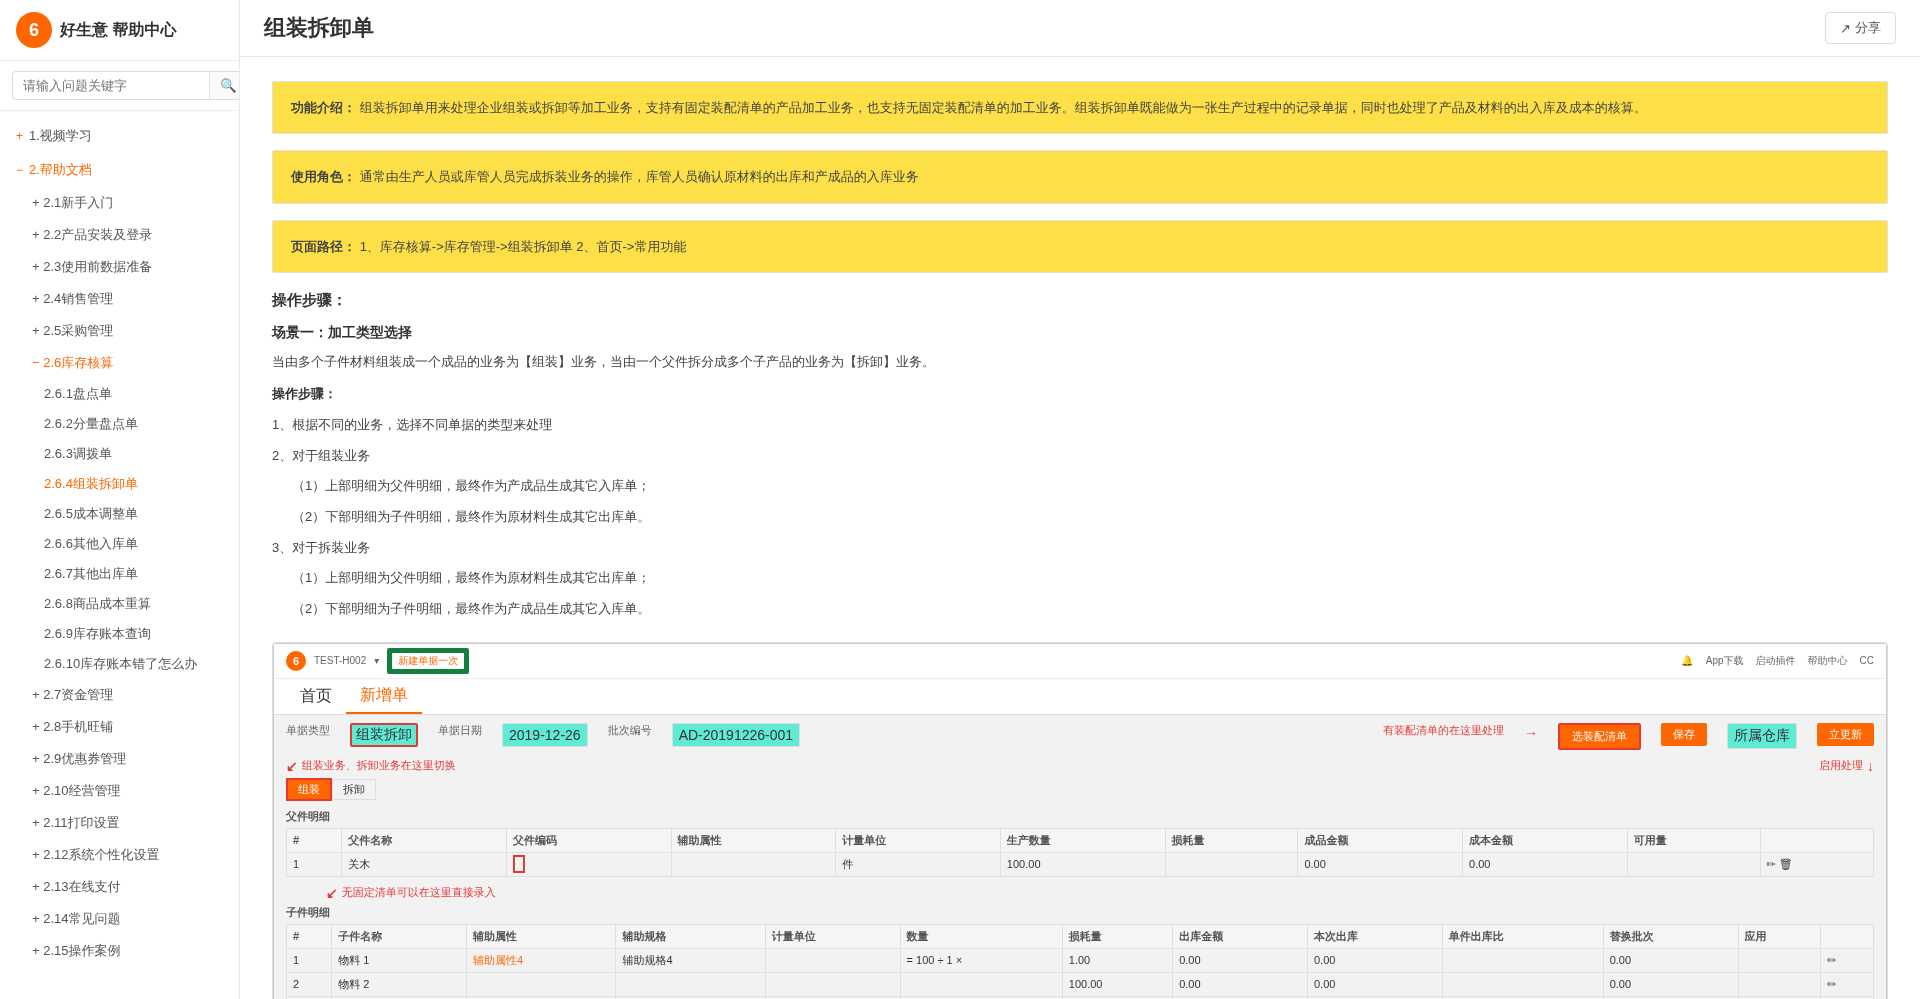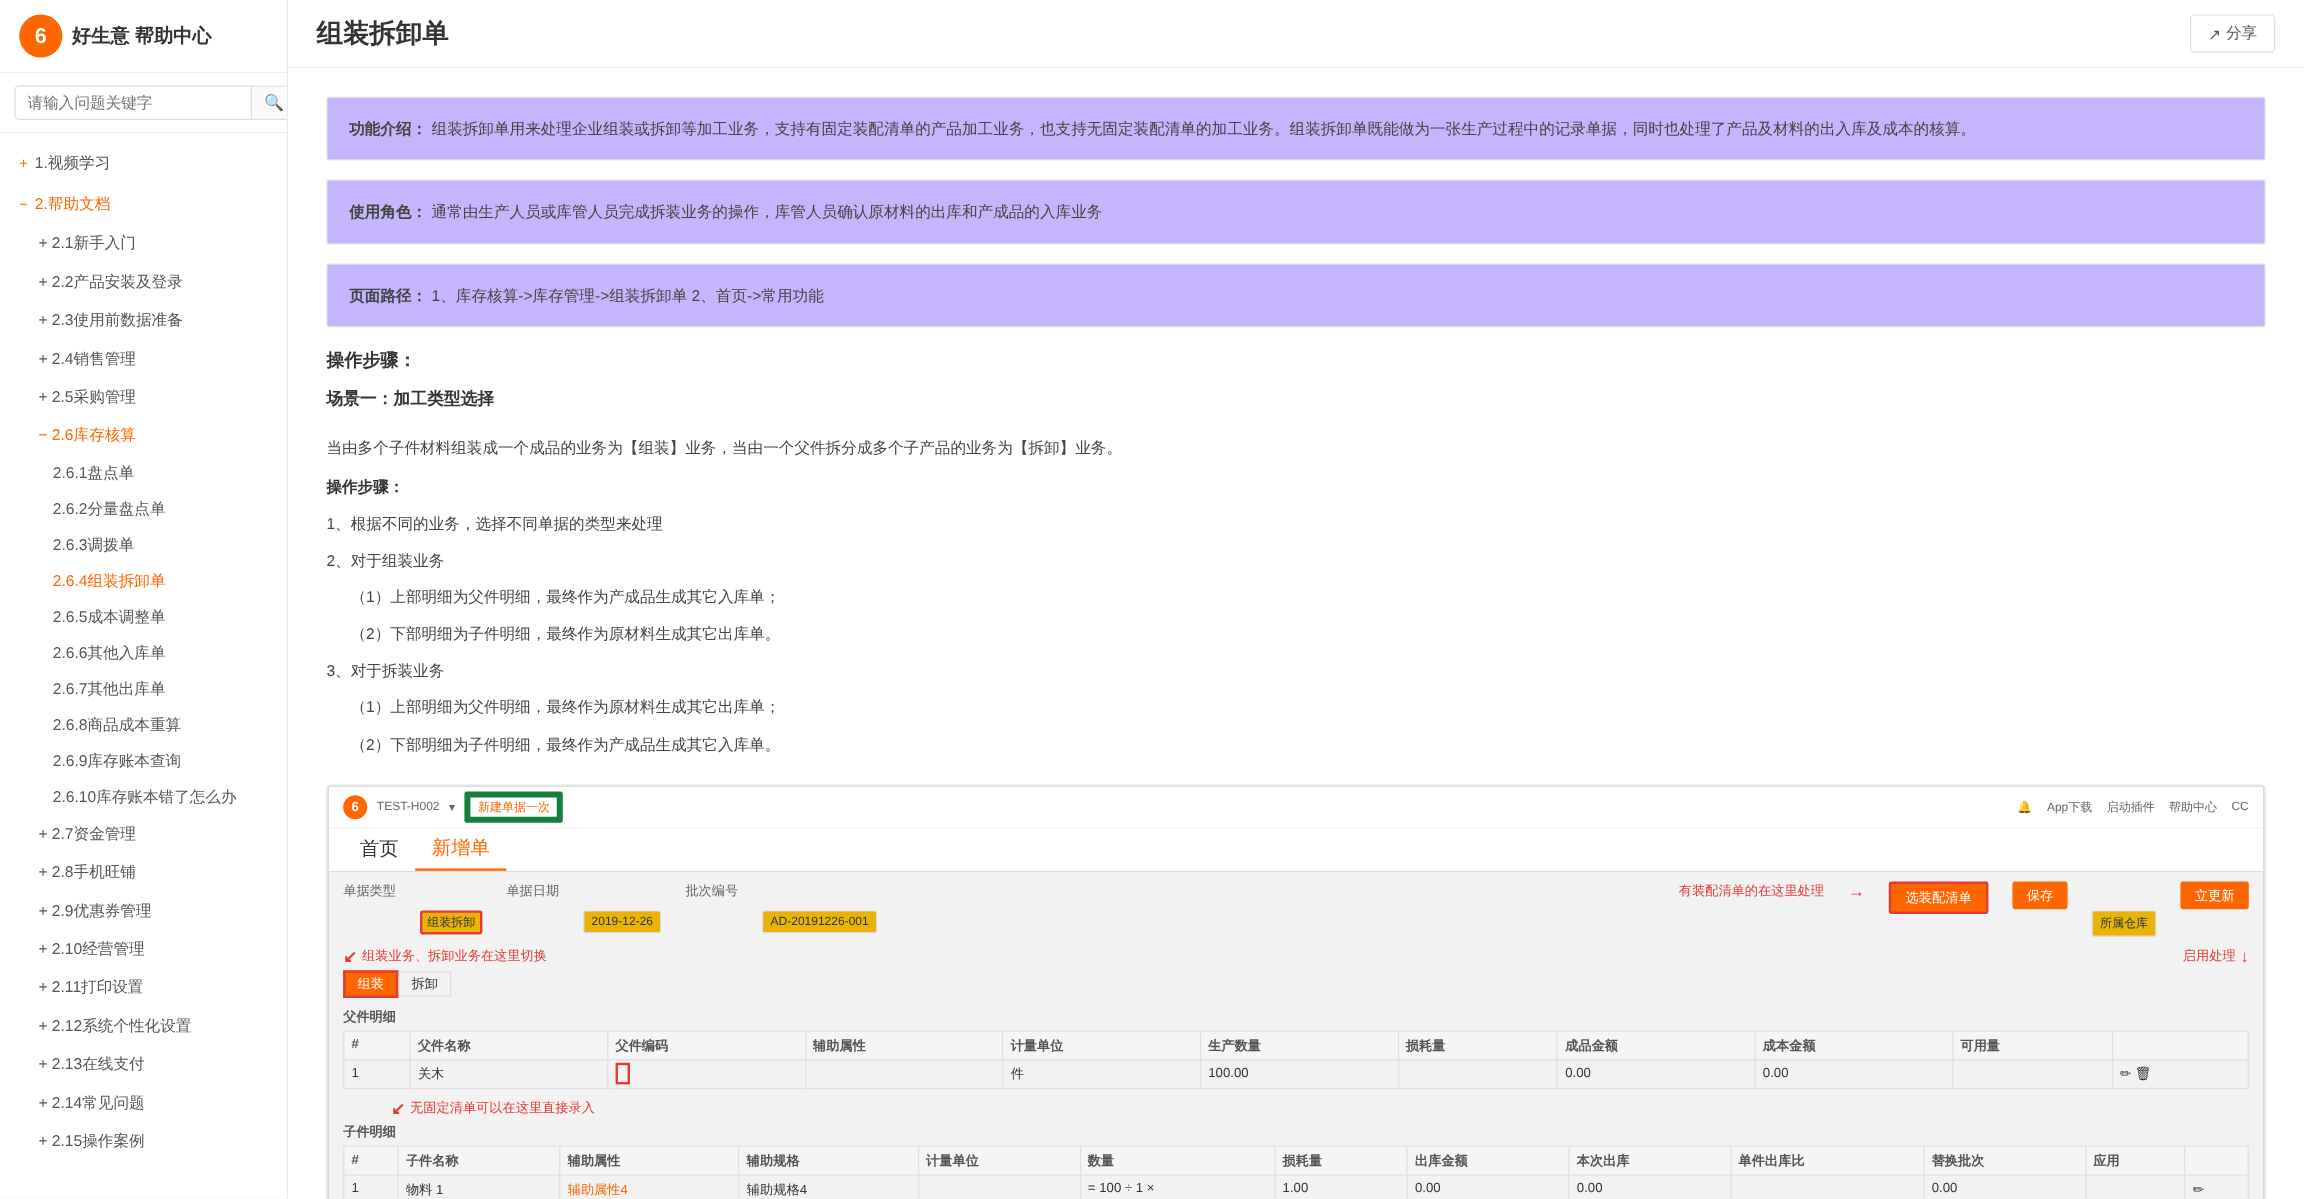--- a/index.html
+++ b/index.html
@@ -96,35 +96,35 @@
     }
     .main-content {
       flex: 1; overflow-y: auto;
       padding: 24px 32px;
       background: #fff;
     }
 
     
     .info-block {
       border: 1px solid #e0e0e0;
-      background: #c4b5fd;
+      background: #fde047;
       padding: 14px 18px;
       margin-bottom: 16px;
       border-radius: 2px;
       font-size: 13px; line-height: 1.8; color: #444;
     }
 
     
     .section-title {
       font-size: 15px; font-weight: bold; color: #333;
       margin: 18px 0 10px;
     }
     .section-subtitle {
       font-size: 14px; font-weight: bold; color: #333;
-      margin: 14px 0 20px;
+      margin: 14px 0 8px;
     }
     .content-text {
       font-size: 13px; color: #444; line-height: 1.9;
       margin-bottom: 6px;
     }
     .content-text.indent { padding-left: 20px; }
 
     
     .screenshot-container {
       margin-top: 20px;
@@ -153,22 +153,22 @@
       color: #f60; border-bottom: 2px solid #f60;
     }
     .mock-content {
       padding: 8px 12px;
     }
     .mock-form-row {
       display: flex; align-items: flex-start; gap: 20px; margin-bottom: 8px; flex-wrap: wrap;
     }
     .mock-label { color: #666; font-size: 11px; white-space: nowrap; }
     .mock-input {
-      border: 1px solid #ddd; padding: 3px 6px; font-size: 10px;
-      border-radius: 2px; background: #eab308; margin-top: 24px;
+      border: 1px solid #ddd; padding: 3px 6px; font-size: 14px;
+      border-radius: 2px; background: #5eead4;
     }
     .mock-btn-orange {
       background: #f60; color: #fff; border: none;
       padding: 4px 12px; border-radius: 2px; font-size: 11px; cursor: pointer;
     }
     .mock-table {
       width: 100%; border-collapse: collapse; font-size: 11px;
     }
     .mock-table th {
       background: #f5f5f5; border: 1px solid #e0e0e0;

